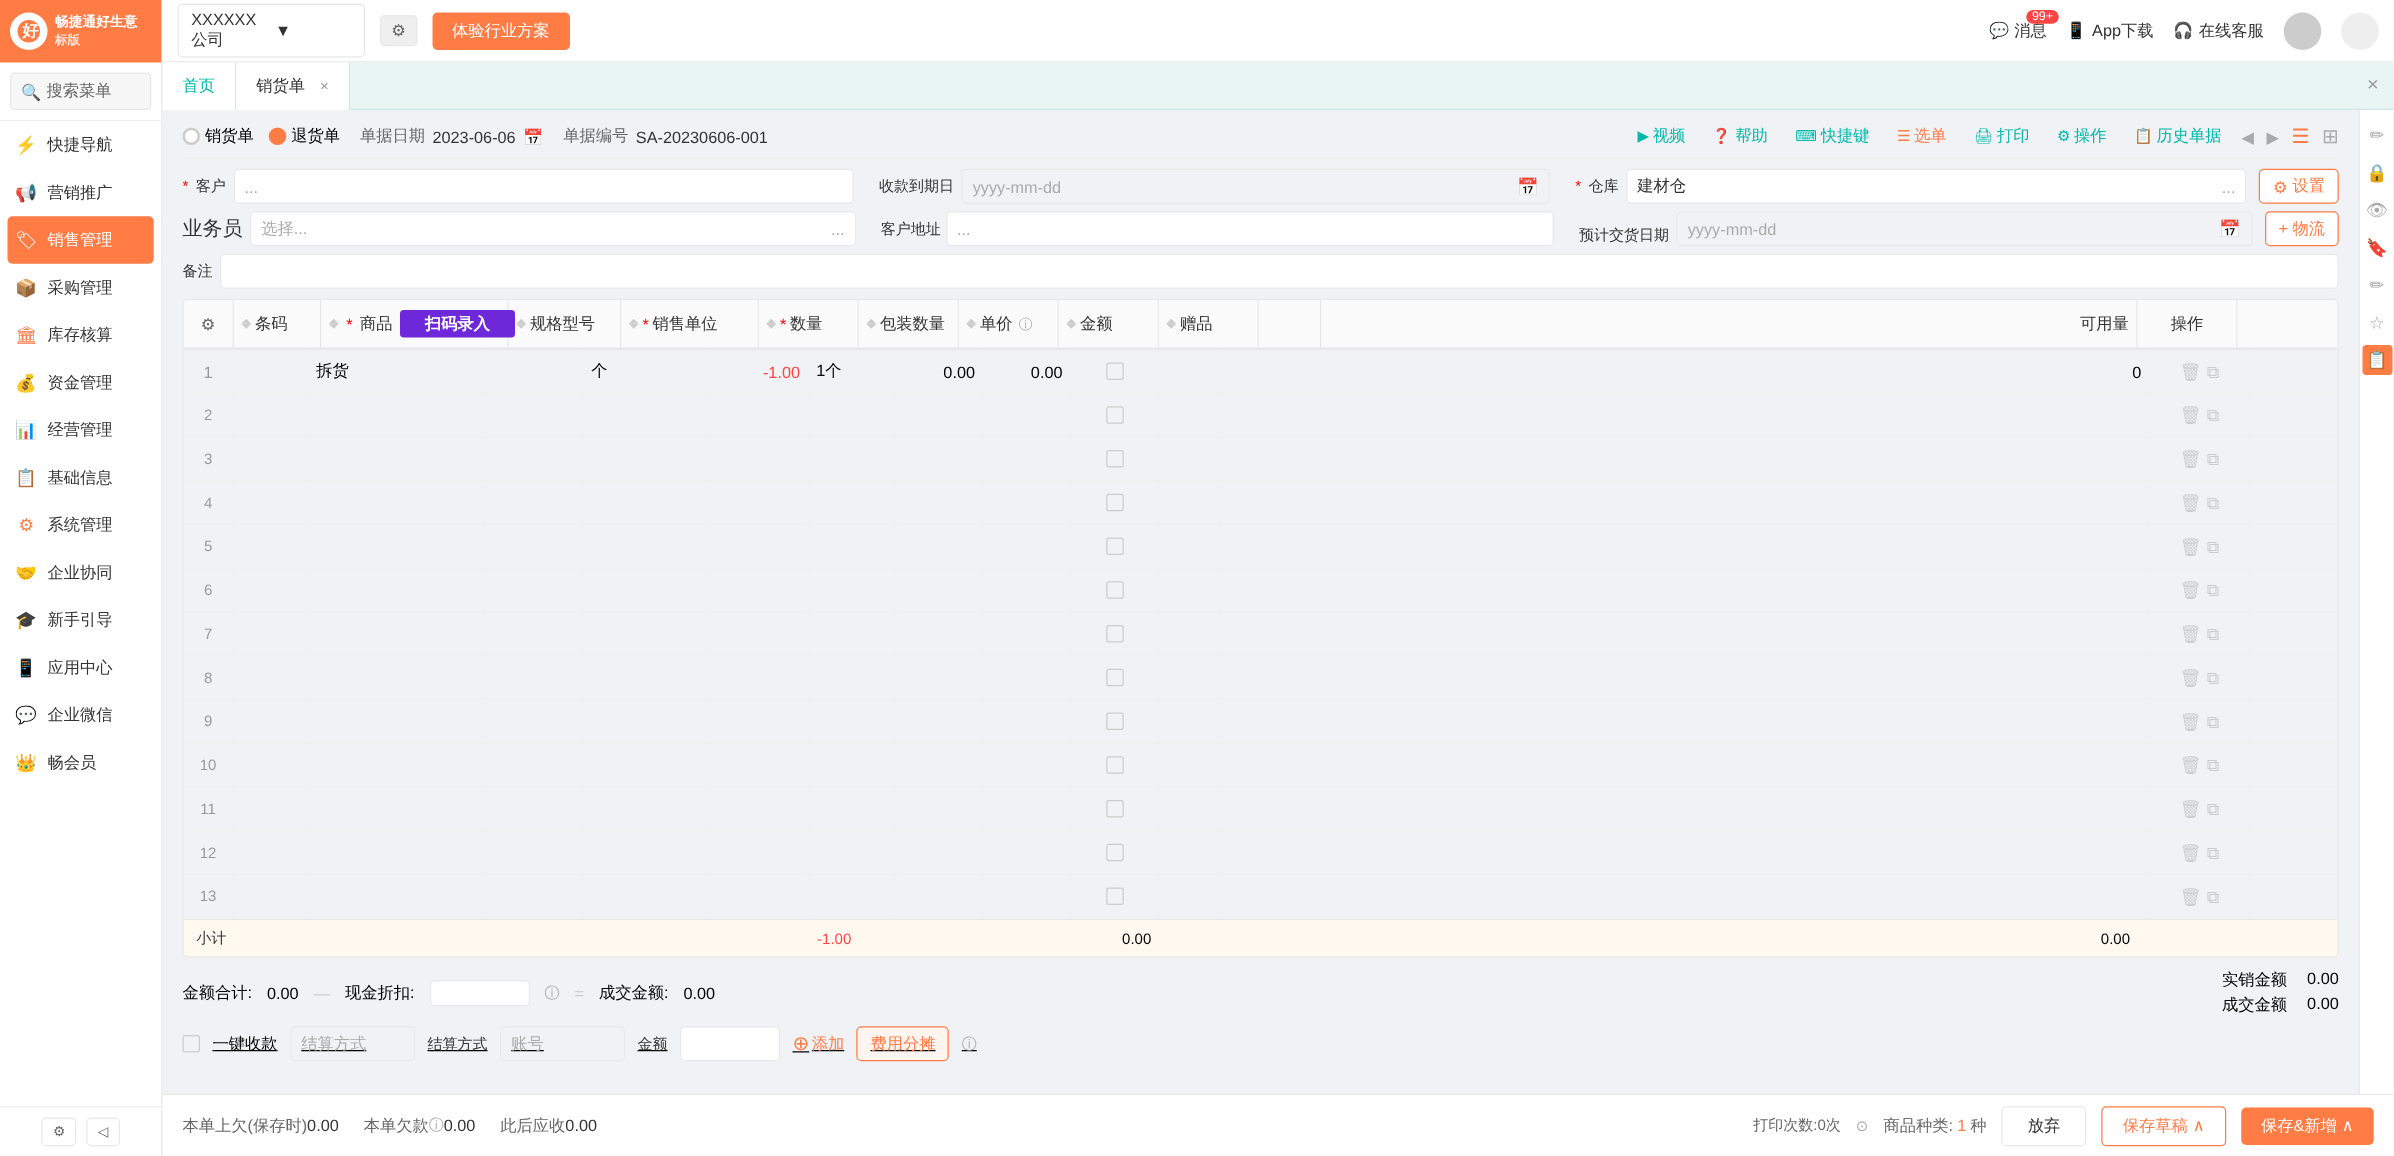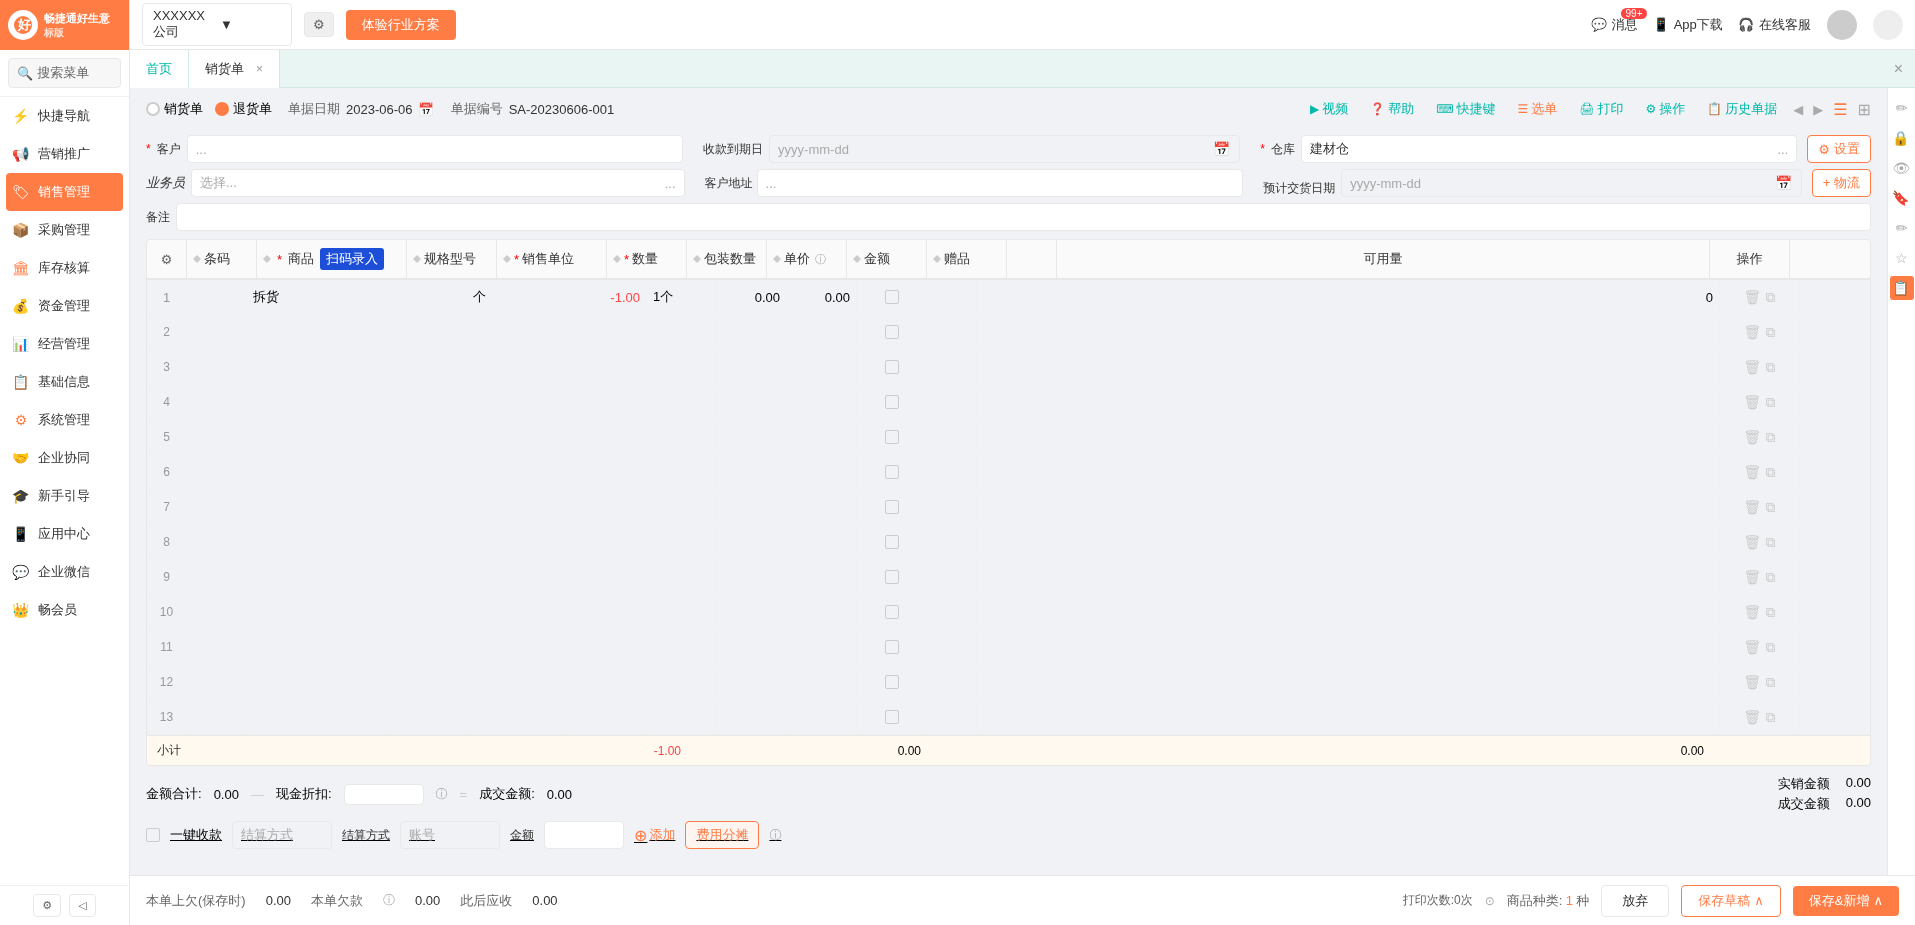--- a/index.html
+++ b/index.html
@@ -56,21 +56,21 @@
     .field-input-date { flex: 1; border: 1px solid #e8e8e8; border-radius: 4px; padding: 4px 8px; color: #aaa; height: 28px; display: flex; align-items: center; justify-content: space-between; min-width: 180px; }
     .calendar-icon { color: #aaa; font-size: 14px; }
     .remark-input { flex: 1; border: 1px solid #e8e8e8; border-radius: 4px; padding: 4px 8px; height: 28px; background: #fff; }
     .setting-action-btn { border: 1px solid #ff7c45; color: #ff7c45; background: white; padding: 4px 10px; border-radius: 4px; cursor: pointer; font-size: 12px; display: flex; align-items: center; gap: 4px; white-space: nowrap; }
     .logistics-btn { border: 1px solid #ff7c45; color: #ff7c45; background: white; padding: 4px 10px; border-radius: 4px; cursor: pointer; font-size: 12px; display: flex; align-items: center; gap: 4px; white-space: nowrap; }
 
     
     .table-container { flex: 1; border: 1px solid #e8e8e8; border-radius: 4px; overflow: hidden; }
     .th { padding: 8px 6px; color: #333; font-weight: 500; border-right: 1px solid #e8e8e8; display: flex; align-items: center; gap: 3px; font-size: 12px; white-space: nowrap; }
     .th-settings { cursor: pointer; color: #666; justify-content: center; }
-    .scan-btn { background: #1d4ed8; color: white; border: none; border-radius: 3px; padding: 2px 6px; font-size: 11px; cursor: pointer; }
+    .scan-btn { background: #6d28d9; color: white; border: none; border-radius: 3px; padding: 2px 20px; font-size: 11px; cursor: pointer; font-weight: bold; }
     .sort-arrows { display: flex; flex-direction: column; gap: 0px; }
     .sort-arrow { width: 0; height: 0; border-left: 4px solid transparent; border-right: 4px solid transparent; }
     .sort-up { border-bottom: 4px solid #ccc; }
     .sort-down { border-top: 4px solid #ccc; }
 
     .table-row { display: grid; grid-template-columns: 40px 60px 140px 80px 100px 80px 70px 70px 70px 70px 50px 1fr 80px 70px; border-bottom: 1px solid #f0f0f0; }
     .td { padding: 6px 6px; border-right: 1px solid #f0f0f0; display: flex; align-items: center; font-size: 12px; min-height: 34px; }
     .td-center { justify-content: center; }
     .td-right { justify-content: flex-end; }
     .row-num { color: #999; justify-content: center; }
@@ -87,21 +87,21 @@
     .payment-row { display: flex; align-items: center; gap: 10px; text-decoration: underline; }
     .checkbox-small { width: 14px; height: 14px; border: 1px solid #ccc; border-radius: 2px; cursor: pointer; }
     .payment-input { border: 1px solid #e8e8e8; border-radius: 4px; padding: 4px 8px; min-width: 100px; height: 28px; color: #aaa; }
     .amount-input { border: 1px solid #e8e8e8; border-radius: 4px; padding: 4px 8px; width: 80px; height: 28px; }
     .add-btn { color: #ff7c45; cursor: pointer; display: flex; align-items: center; gap: 2px; }
     .expense-btn { border: 1px solid #ff7c45; color: #ff7c45; background: #fff5f0; border-radius: 4px; padding: 4px 10px; cursor: pointer; font-size: 12px; }
     .help-icon { color: #aaa; cursor: pointer; font-size: 12px; }
 
     
     .bottom-bar { background: #fff; border-top: 1px solid #e8e8e8; padding: 8px 16px; display: flex; align-items: center; gap: 20px; height: 50px; }
-    .bottom-stat { display: flex; align-items: center; gap: 20px; font-size: 12px; color: #666; }
+    .bottom-stat { display: flex; align-items: center; gap: 0; font-size: 12px; color: #666; }
     .bottom-stat-val { color: #333; }
     .bottom-right { margin-left: auto; display: flex; align-items: center; gap: 12px; }
     .print-info { font-size: 12px; color: #666; }
     .goods-count { font-size: 12px; color: #666; }
     .goods-count-num { color: #ff7c45; }
     .discard-btn { border: 1px solid #e8e8e8; background: #fff; color: #333; padding: 6px 20px; border-radius: 4px; cursor: pointer; }
     .save-draft-btn { border: 1px solid #ff7c45; background: #fff; color: #ff7c45; padding: 6px 16px; border-radius: 4px; cursor: pointer; display: flex; align-items: center; gap: 4px; }
     .save-new-btn { background: #ff7c45; color: white; border: none; padding: 6px 16px; border-radius: 4px; cursor: pointer; display: flex; align-items: center; gap: 4px; }
 
     
@@ -312,21 +312,21 @@
           <div style="display:flex;flex-direction:column;gap:4px;margin-left:10px;">
             <button class="setting-action-btn">
               <span>⚙</span>
               <span>设置</span>
             </button>
           </div>
         </div>
 
         <div style="display:flex;align-items:center;gap:0;">
           <div style="flex:1;display:flex;align-items:center;gap:6px;min-width:0;">
-            <span style="color:#333;font-size:13px;white-space:nowrap;font-style:italic;">业务员</span>
+            <span style="color:#333;font-size:16px;white-space:nowrap;">业务员</span>
             <div class="field-input" style="flex:1;">
               <span style="color:#aaa;">选择...</span>
               <span style="color:#aaa;">...</span>
             </div>
           </div>
           <div style="flex:1;display:flex;align-items:center;gap:4px;padding:0 20px;">
             <span style="color:#333;font-size:12px;white-space:nowrap;">客户地址</span>
             <div class="field-input" style="flex:1;">
               <span style="color:#aaa;">...</span>
             </div>
@@ -421,21 +421,21 @@
             <span>金额</span>
           </div>
           <div class="th">
             <div class="sort-arrows">
                 <div class="sort-arrow sort-up"></div>
                 <div class="sort-arrow sort-down"></div>
               </div>
             <span>赠品</span>
           </div>
           <div class="th"></div>
-          <div class="th" style="justify-content:center;">
+          <div class="th" style="justify-content:flex-end;">
             <span>可用量</span>
           </div>
           <div class="th" style="justify-content:center;">
             <span>操作</span>
           </div>
         </div>
 
         <div class="table-row">
           <div class="td td-center row-num">
               <span>1</span>

